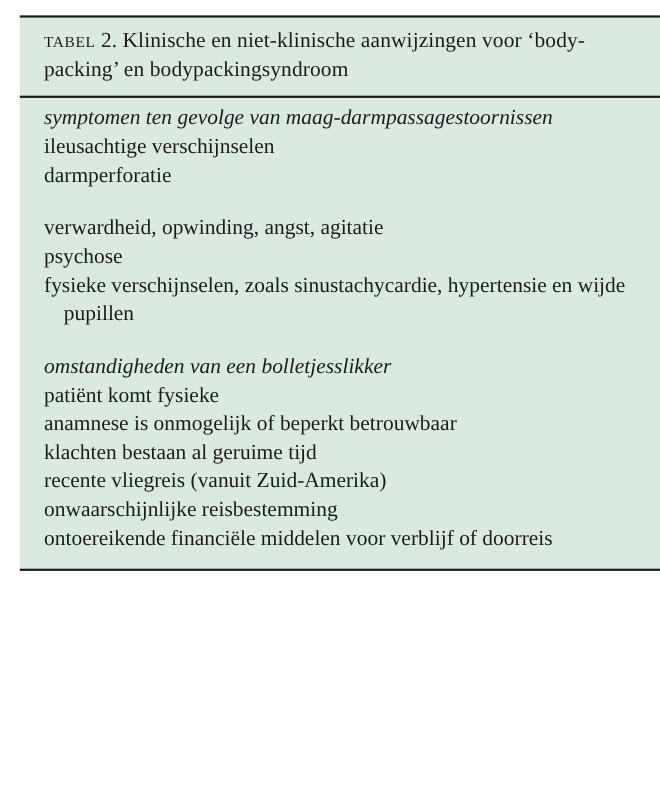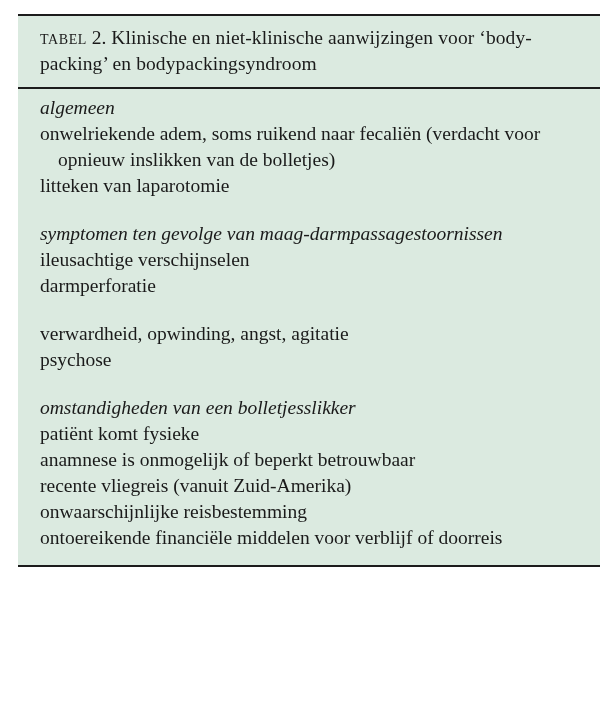--- a/index.html
+++ b/index.html
@@ -82,40 +82,37 @@
 
   <div class="caption">
     <span class="label">TABEL</span><span class="label-after"> 2. </span><span>Klinische en niet-klinische aanwijzingen voor ‘body-</span>
     <span>packing’ en bodypackingsyndroom</span>
   </div>
 
   <div class="rule"></div>
 
   <div class="body-area">
 
-    <div class="group">
-      <div class="group-heading">algemeen</div>
-      <div class="entry">onwelriekende adem, soms ruikend naar fecaliën (verdacht voor opnieuw inslikken van de bolletjes)</div>
-      <div class="entry">litteken van laparotomie</div>
-    </div>
 
     <div class="group">
       <div class="group-heading">symptomen ten gevolge van maag-darmpassagestoornissen</div>
       <div class="entry">ileusachtige verschijnselen</div>
       <div class="entry">darmperforatie</div>
     </div>
 
     <div class="group">
       <div class="entry">verwardheid, opwinding, angst, agitatie</div>
       <div class="entry">psychose</div>
+      <div class="entry">fysieke verschijnselen, zoals sinustachycardie, hypertensie en wijde pupillen</div>
     </div>
 
     <div class="group">
       <div class="group-heading">omstandigheden van een bolletjesslikker</div>
       <div class="entry">patiënt komt fysieke</div>
       <div class="entry">anamnese is onmogelijk of beperkt betrouwbaar</div>
+      <div class="entry">klachten bestaan al geruime tijd</div>
       <div class="entry">recente vliegreis (vanuit Zuid-Amerika)</div>
       <div class="entry">onwaarschijnlijke reisbestemming</div>
       <div class="entry">ontoereikende financiële middelen voor verblijf of doorreis</div>
     </div>
 
   </div>
 </div>
 
 </body></html>

